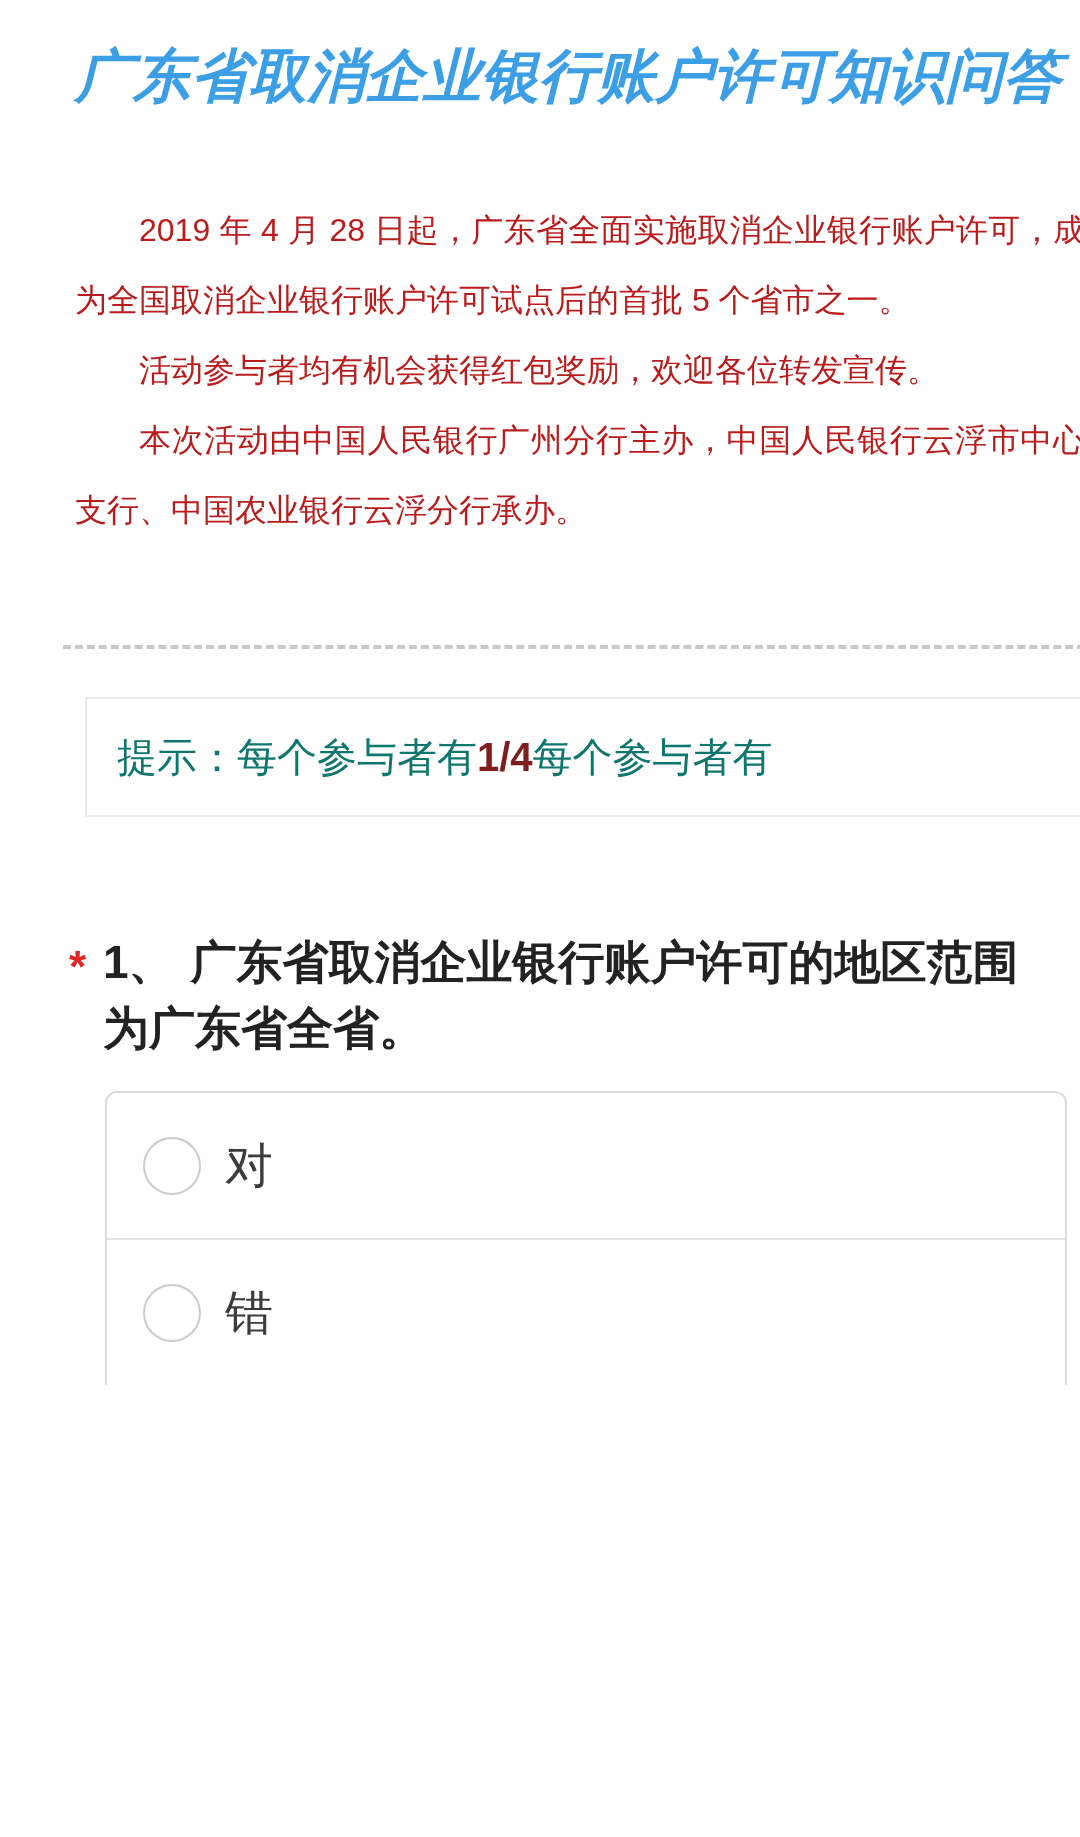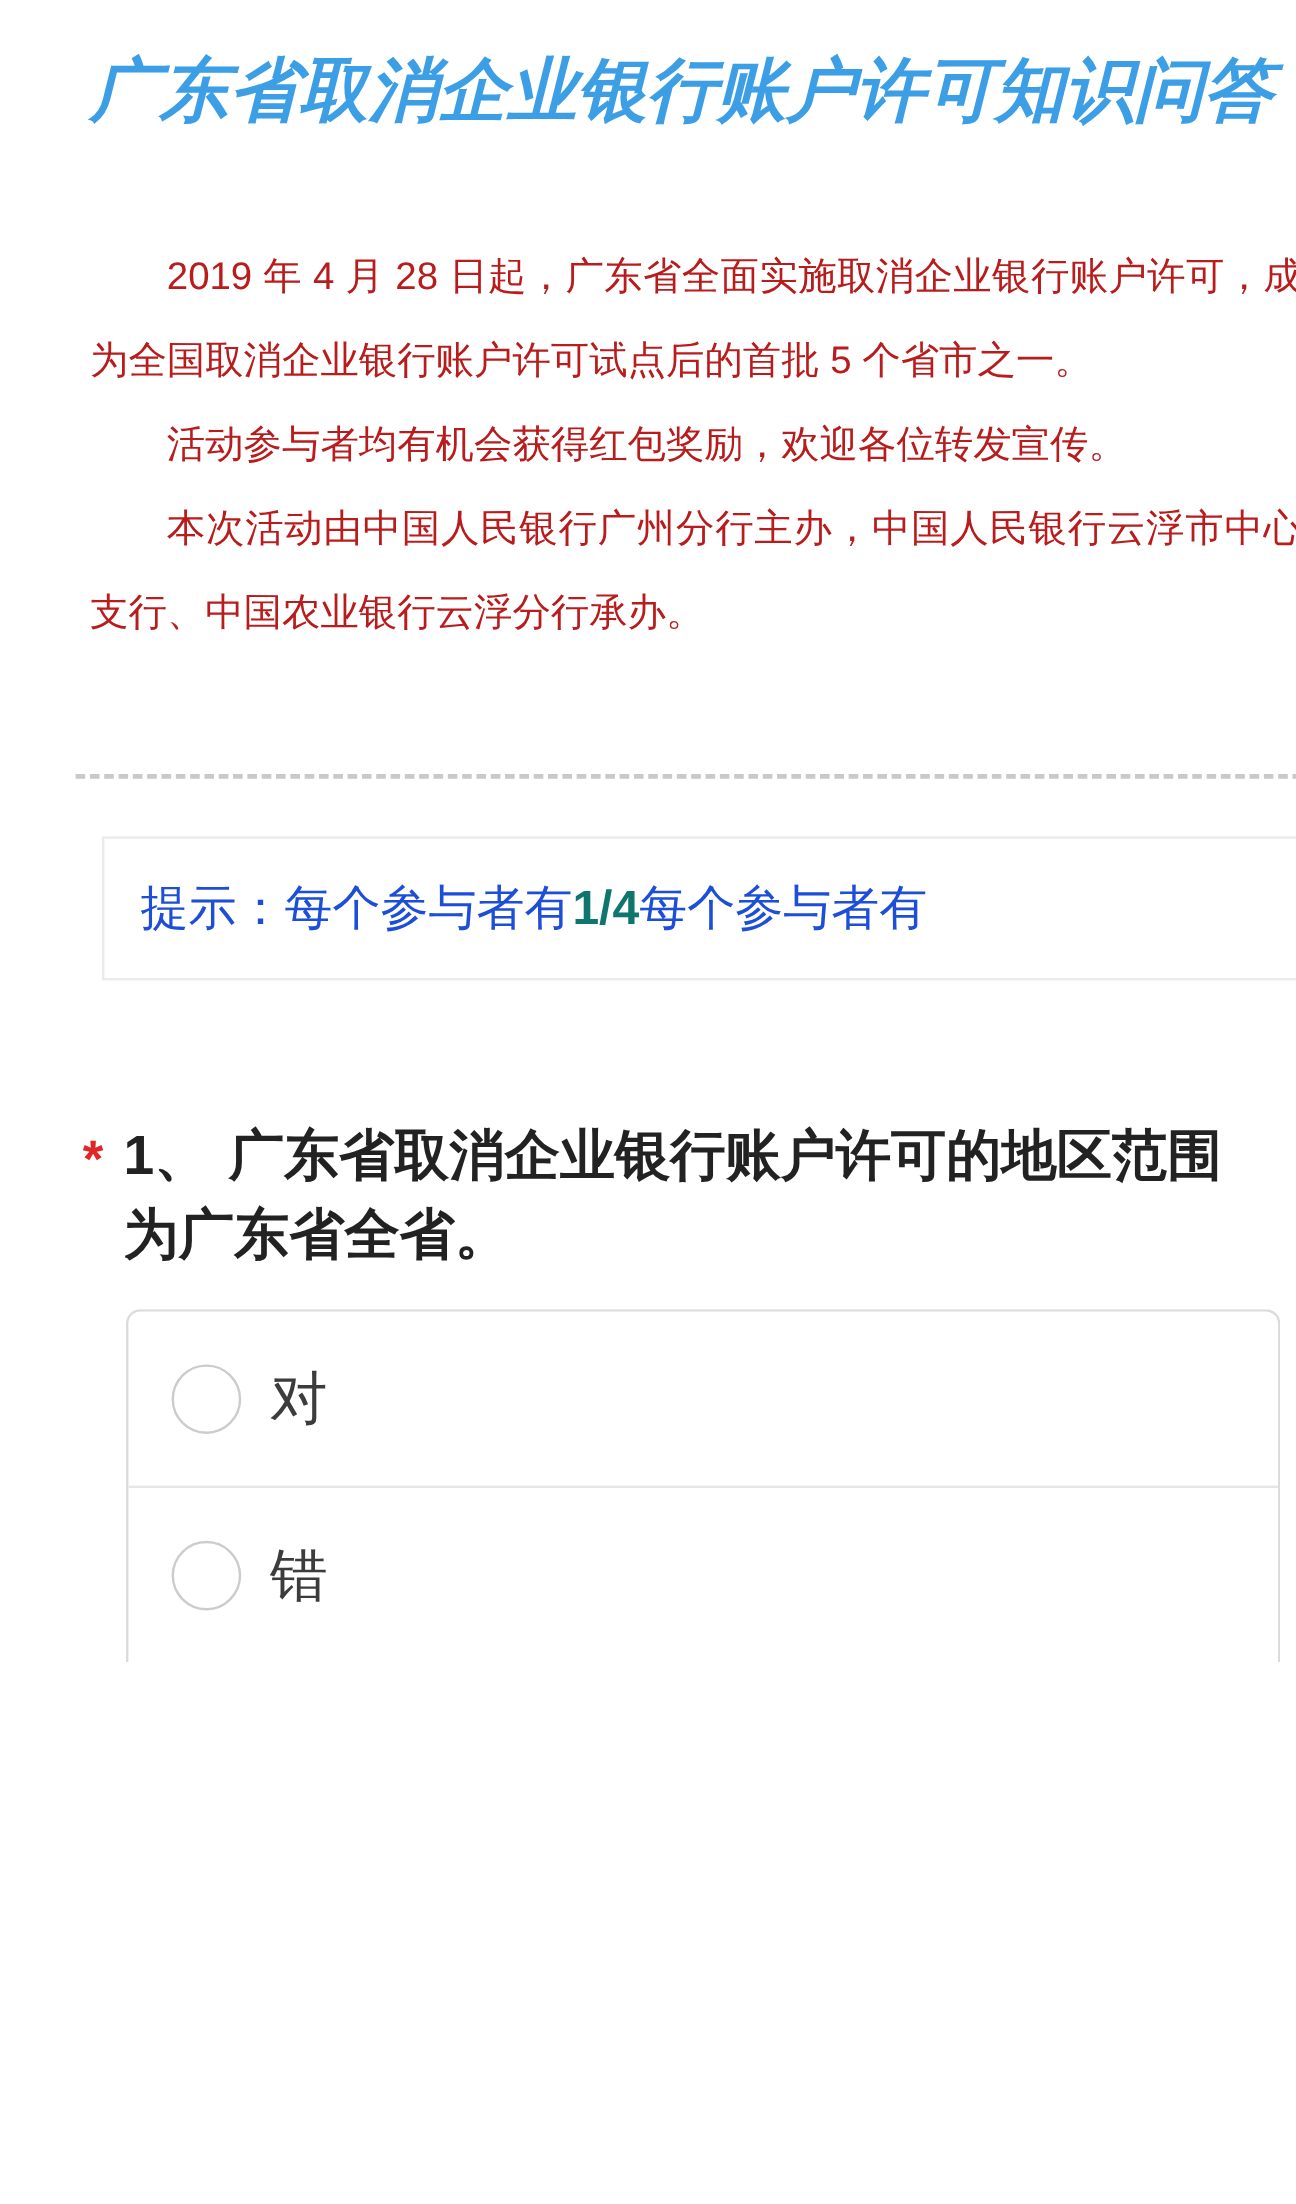--- a/index.html
+++ b/index.html
@@ -51,23 +51,23 @@
   }
   .tip-box {
     box-sizing: border-box;
     margin: 48px -3px 0 10px;
     border: 2px solid #EBEBEB;
     background: #ffffff;
     padding: 34px 20px 34px 30px;
     font-size: 40px;
     line-height: 48px;
   }
-  .tip-main { color: #1d4ed8; }
+  .tip-main { color: #0f766e; }
   .tip-highlight {
-    color: #0f766e;
+    color: #7f1d1d;
     font-weight: bold;
   }
   .question {
     position: relative;
     margin-top: 112px;
     padding-left: 28px;
     width: 940px;
     font-size: 46px;
     line-height: 66px;
     font-weight: bold;

